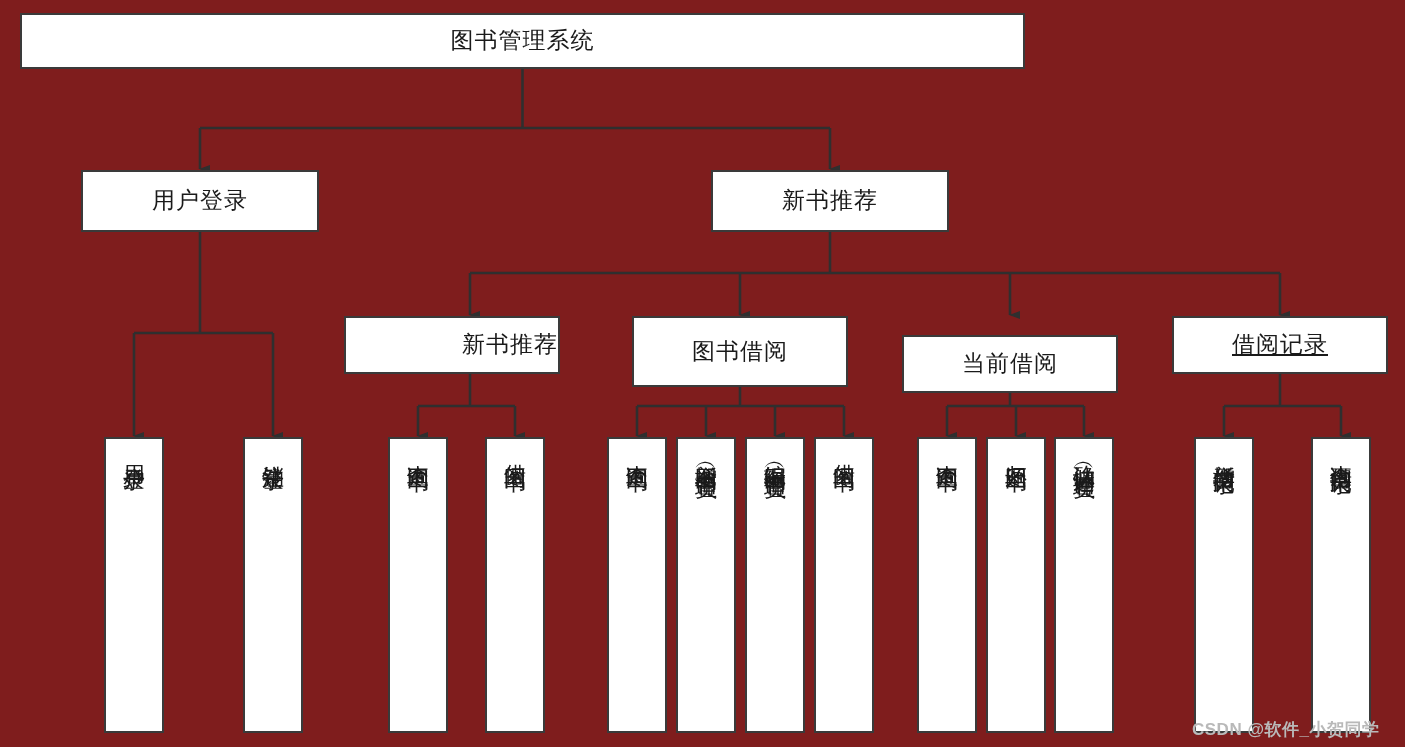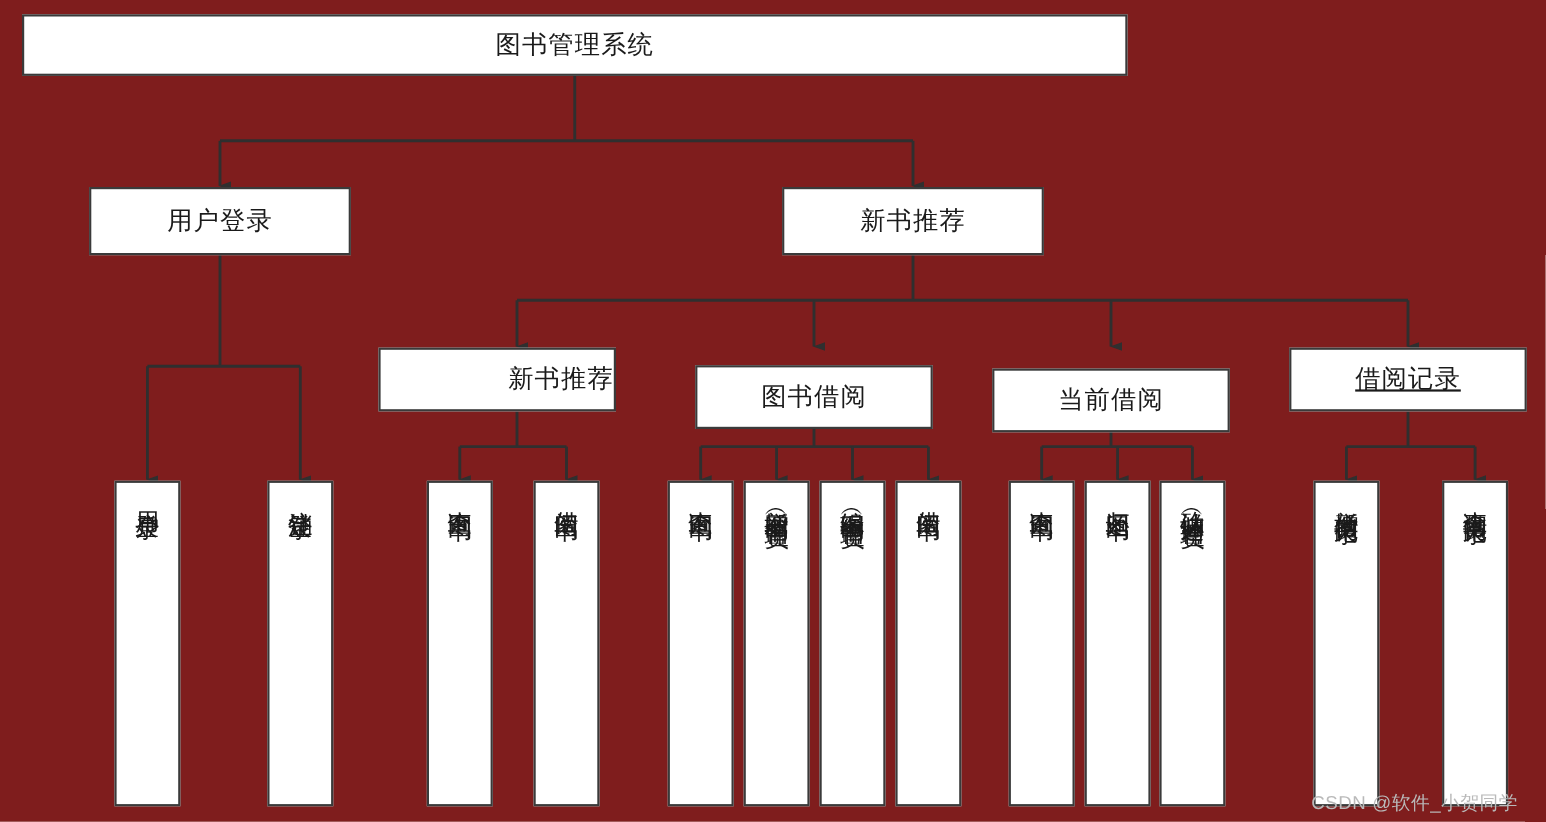--- a/index.html
+++ b/index.html
@@ -55,20 +55,21 @@
     letter-spacing: 2px;
     white-space: nowrap;
   }
   .watermark {
     position: absolute;
     font-size: 17px;
     color: #b9b9b9;
     letter-spacing: 0.5px;
     white-space: nowrap;
     pointer-events: none;
+    font-weight: bold;
   }
 </style>
 </head>
 <body>
 
 <div id="diagram-root">
 
   <svg class="edges" viewBox="0 0 1405 747" xmlns="http://www.w3.org/2000/svg">
     <defs>
       <marker id="arrowhead" markerWidth="9" markerHeight="11" refX="4.5" refY="10" orient="auto" markerUnits="userSpaceOnUse">
@@ -119,21 +120,21 @@
   <div class="node node-h" style="left: 81px; top: 170px; width: 238px; height: 62px;">
     <span class="node-label">用户登录</span>
   </div>
   <div class="node node-h" style="left: 711px; top: 170px; width: 238px; height: 62px;">
     <span class="node-label">新书推荐</span>
   </div>
 
   <div class="node node-h" style="left: 344px; top: 316px; width: 216px; height: 58px; justify-content: flex-end;">
     <span class="node-label">新书推荐</span>
   </div>
-  <div class="node node-h" style="left: 632px; top: 332px; width: 216px; height: 58px;">
+  <div class="node node-h" style="left: 632px; top: 316px; width: 216px; height: 71px;">
     <span class="node-label">图书借阅</span>
   </div>
   <div class="node node-h" style="left: 902px; top: 335px; width: 216px; height: 58px;">
     <span class="node-label">当前借阅</span>
   </div>
   <div class="node node-h" style="left: 1172px; top: 316px; width: 216px; height: 58px; text-decoration: underline;">
     <span class="node-label">借阅记录</span>
   </div>
 
   <div class="node node-v" style="left: 104px; top: 437px; width: 60px; height: 296px;">

